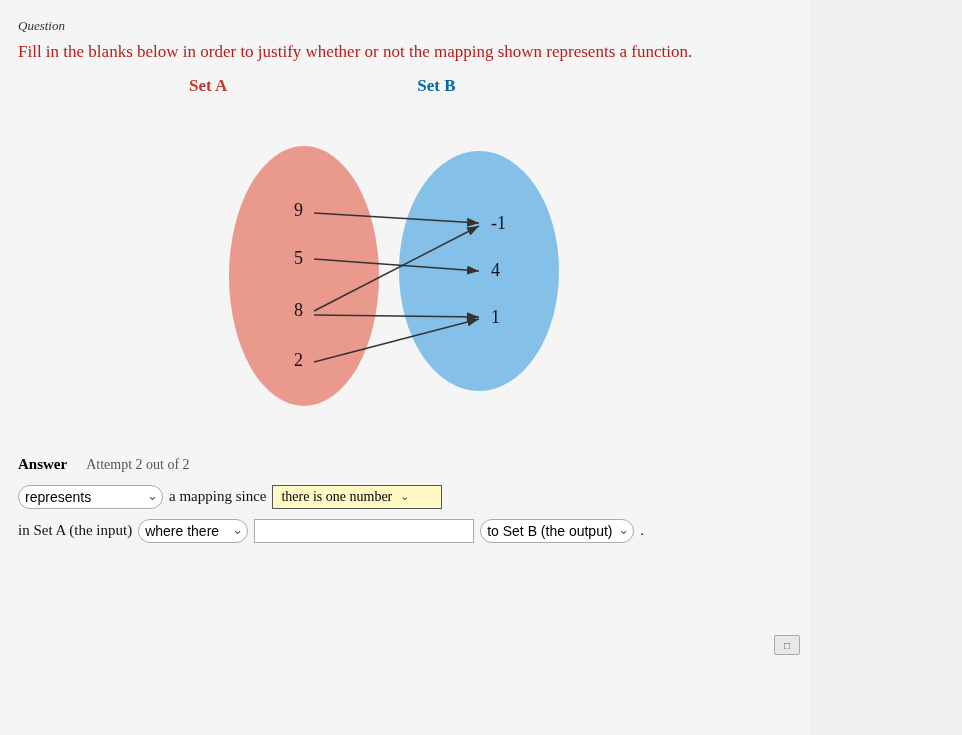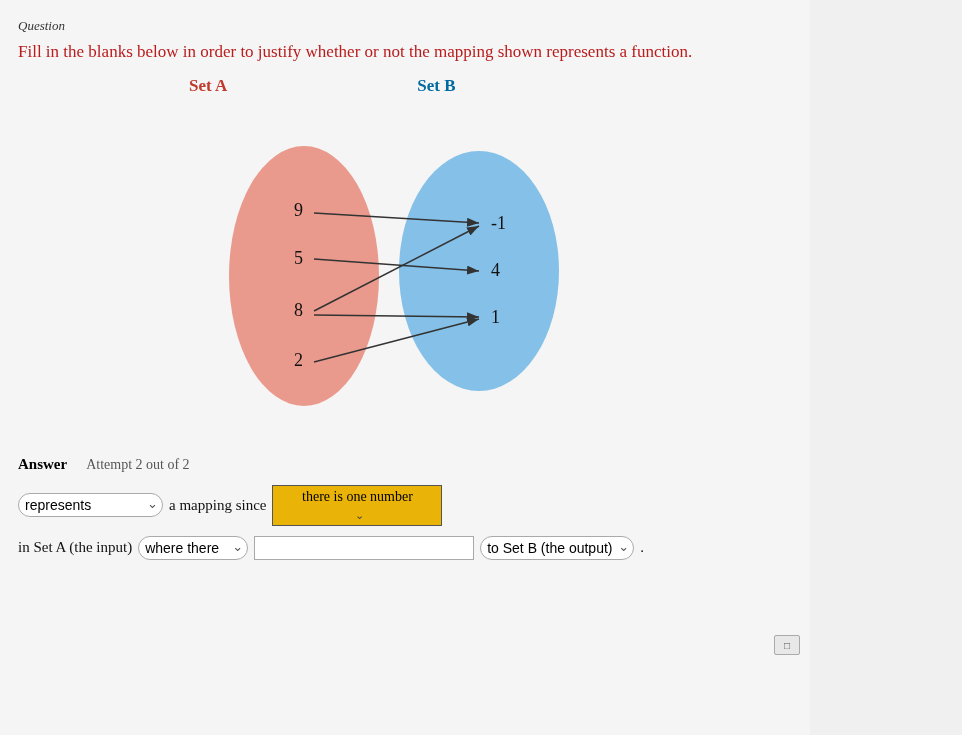--- a/index.html
+++ b/index.html
@@ -116,27 +116,26 @@
       border: 1px solid #aaa;
       background: white;
       padding: 3px 8px;
       font-size: 14px;
       min-width: 220px;
       display: inline-block;
     }
     .func-since-box {
       border: 1px solid #555;
       padding: 3px 8px;
-      background: #eab308;
+      background: #fef9c3;
       font-size: 14px;
       min-width: 170px;
       display: inline-flex;
       align-items: center;
       gap: 4px;
-      flex-direction: column;
     }
     .func-since-text {
       font-size: 14px;
     }
     .chevron {
       font-size: 11px;
       color: #444;
       margin-left: 4px;
     }
     .collapse-btn {

